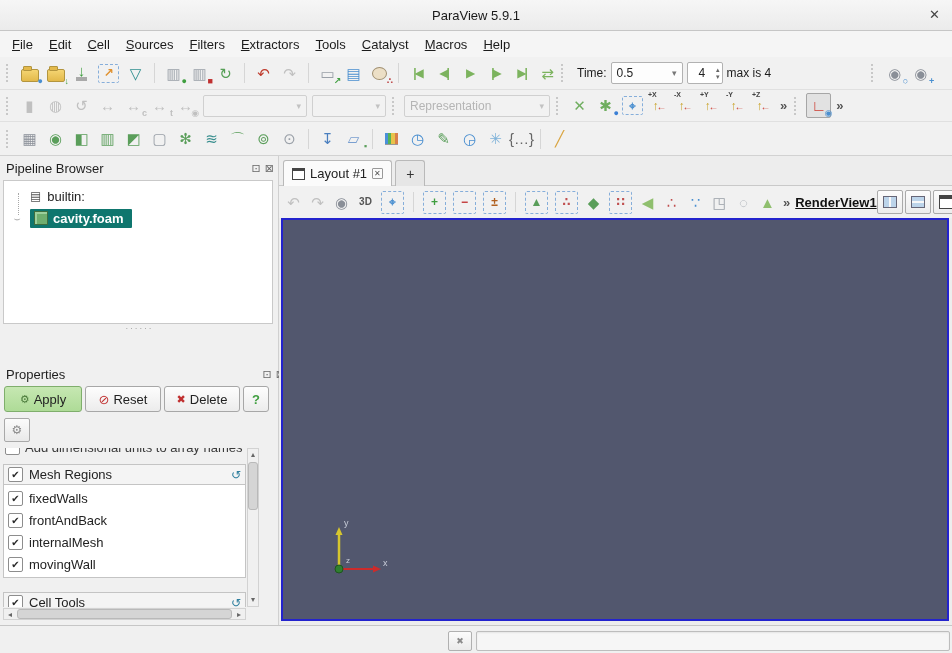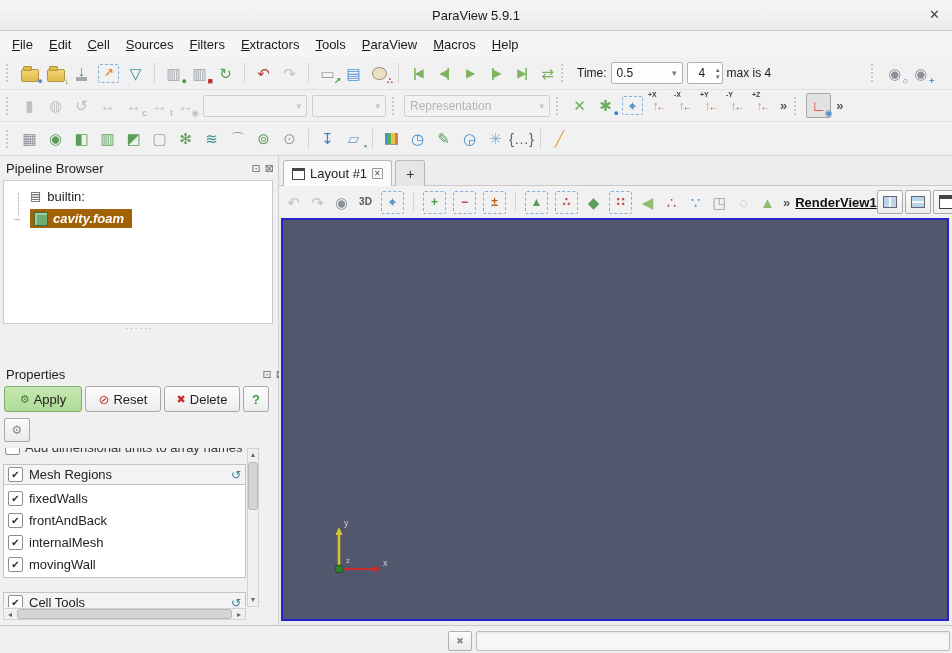--- a/index.html
+++ b/index.html
@@ -47,21 +47,21 @@
   
   #leftpanel{position:absolute;left:0;top:156px;width:279px;height:469px;background:#f0f0f0;border-right:1px solid #d0d0d0;box-sizing:border-box;}
   .dockhead{height:20px;display:flex;align-items:center;padding:2px 4px 0 6px;font-size:13px;color:#1e1e1e;}
   .dockhead .sp{flex:1;}
   .dkbtn{font-size:11px;color:#666;margin-left:4px;line-height:1;}
   #treebox{position:absolute;left:3px;top:24px;width:270px;height:144px;background:#fff;border:1px solid #c9c9c9;box-sizing:border-box;}
   .trow{position:relative;display:flex;align-items:center;height:22px;font-size:13px;}
   .tguide{position:absolute;left:14px;top:12px;width:1px;height:22px;border-left:1px dotted #a8a8a8;}
   .srvicon{margin-left:26px;margin-right:6px;color:#555;font-size:12px;}
   .eyegutter{width:26px;text-align:center;color:#9a9a9a;font-size:11px;}
-  .sel{display:inline-flex;align-items:flex-end;background:#a16207;color:#fff;font-weight:600;padding:2px 8px 2px 4px;border-radius:1px;font-style:italic;}
+  .sel{display:inline-flex;align-items:flex-start;background:#0f766e;color:#fff;font-weight:600;padding:2px 8px 2px 4px;border-radius:1px;}
   .cube{width:12px;height:12px;background:#6fae6f;border:1px solid #3e6e3e;box-shadow:inset 2px 2px 0 #9ccf9c;margin-right:5px;}
   .splitter{position:absolute;left:0;top:170px;width:279px;height:6px;text-align:center;color:#9a9a9a;font-size:8px;line-height:5px;letter-spacing:2px;}
   #paneltabs{position:absolute;left:0;top:176px;width:279px;height:27px;border-bottom:1px solid #c9c9c9;padding-left:6px;box-sizing:border-box;}
   .ptab{display:inline-block;padding:5px 14px;border:1px solid #b9b9b9;border-bottom:none;border-radius:3px 3px 0 0;font-size:13px;}
   .ptab.active{background:#fbfbfb;position:relative;top:0px;}
   .ptab.inactive{background:#e2e2e2;color:#333;position:relative;top:2px;padding:4px 14px;}
   #propshead{position:absolute;left:0;top:206px;width:279px;}
   #btnrow{position:absolute;left:4px;top:230px;width:268px;display:flex;gap:3px;}
   .pbtn{height:26px;border:1px solid #a7a7a7;border-radius:3px;background:linear-gradient(#fdfdfd,#ececec);display:inline-flex;align-items:center;justify-content:center;font-size:13px;gap:4px;box-sizing:border-box;}
   .pbtn .bic{font-size:11px;}
@@ -126,21 +126,21 @@
   </div>
 
   <div id="menubar">
     <span class="mitem">File</span>
     <span class="mitem">Edit</span>
     <span class="mitem">Cell</span>
     <span class="mitem">Sources</span>
     <span class="mitem">Filters</span>
     <span class="mitem">Extractors</span>
     <span class="mitem">Tools</span>
-    <span class="mitem">ParaView</span>
+    <span class="mitem">Catalyst</span>
     <span class="mitem">Macros</span>
     <span class="mitem">Help</span>
   </div>
 
   <div id="tb1" class="toolbar">
     <span class="hdl"></span>
     <div class="icons">
         <span class="tb cls-folder">
           <i class="g"></i>
           <i class="ov" style="color: rgb(74, 143, 208);">●</i>

